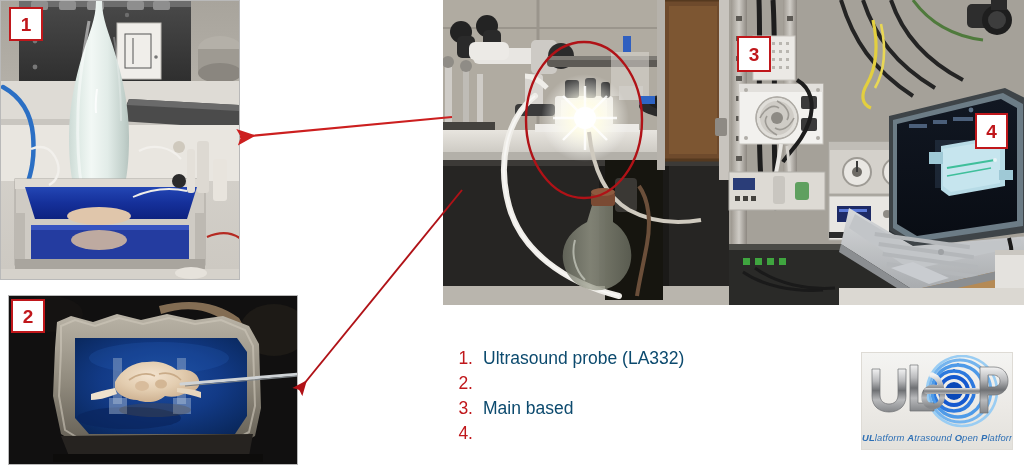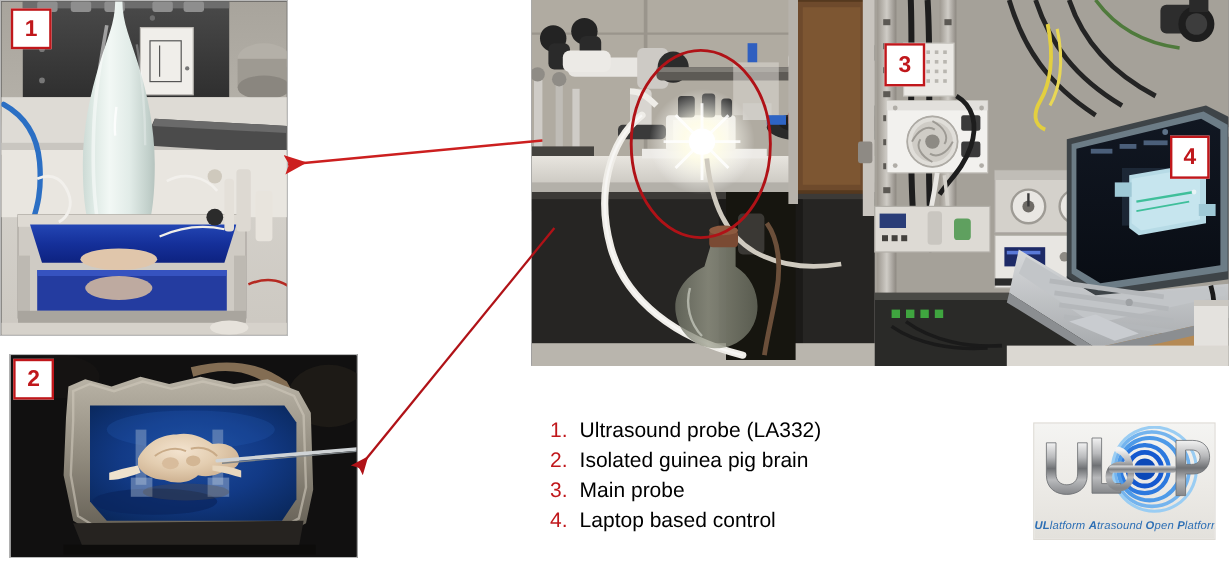--- a/index.html
+++ b/index.html
@@ -60,21 +60,21 @@
   }
   .legend-num {
     color: #c0171b;
     width: 26px;
     flex: 0 0 26px;
     text-align: right;
     padding-right: 10px;
     font-family: "Liberation Sans", sans-serif;
   }
   .legend-text {
-    color: #000000;
+    color: #0c4a6e;
     font-family: "Liberation Sans", sans-serif;
   }
 
   
   #logo-box {
     position: absolute;
     left: 861px;
     top: 352px;
     width: 152px;
     height: 98px;
@@ -653,29 +653,27 @@
     <line x1="462" y1="190" x2="299" y2="390" stroke="#b01217" stroke-width="1.9" marker-end="url(#ah2)"></line>
   </svg>
 
   <div id="legend">
     <div class="legend-row">
       <span class="legend-num">1.</span>
       <span class="legend-text">Ultrasound probe (LA332)</span>
     </div>
     <div class="legend-row">
       <span class="legend-num">2.</span>
-      <span class="legend-text">Isolated guinea pig brain</span>
     </div>
     <div class="legend-row">
       <span class="legend-num">3.</span>
-      <span class="legend-text">Main probe</span>
+      <span class="legend-text">Main based</span>
     </div>
     <div class="legend-row">
       <span class="legend-num">4.</span>
-      <span class="legend-text">Laptop based control</span>
     </div>
   </div>
 
   <div id="logo-box">
     <svg width="150" height="78" viewBox="0 0 150 78" style="position:absolute;left:0;top:2px;">
       <defs>
         <linearGradient id="chrome" x1="0" y1="0" x2="0" y2="1">
           <stop offset="0" stop-color="#f2f2f2"></stop>
           <stop offset="0.28" stop-color="#b9babc"></stop>
           <stop offset="0.5" stop-color="#6f7174"></stop>

